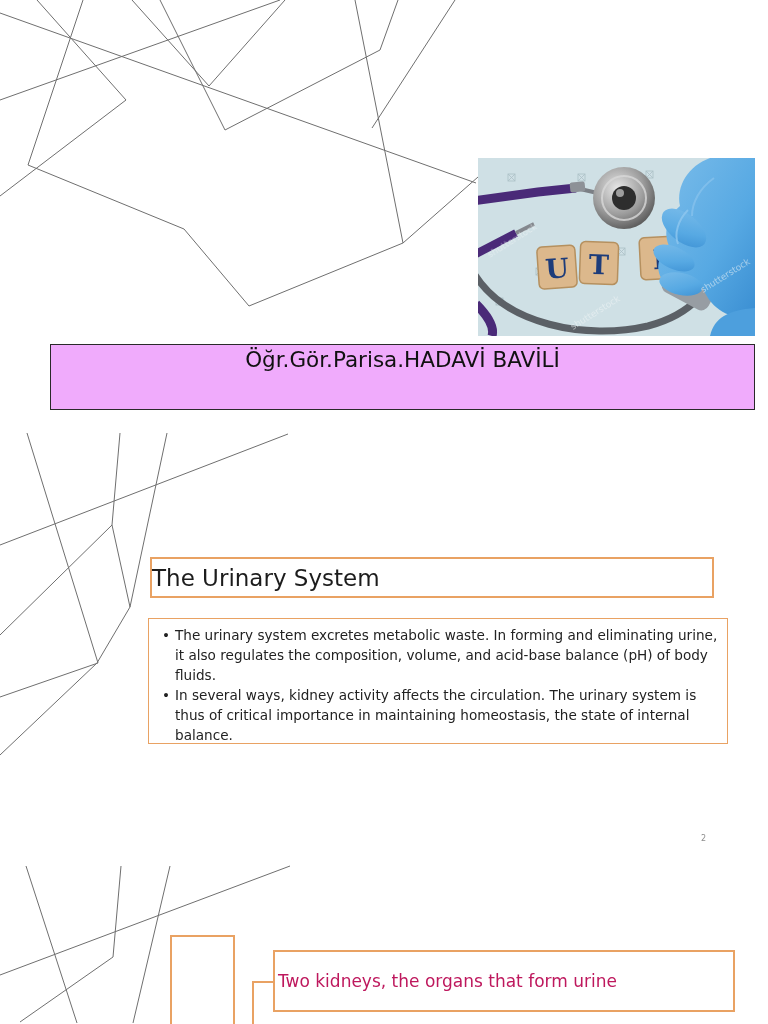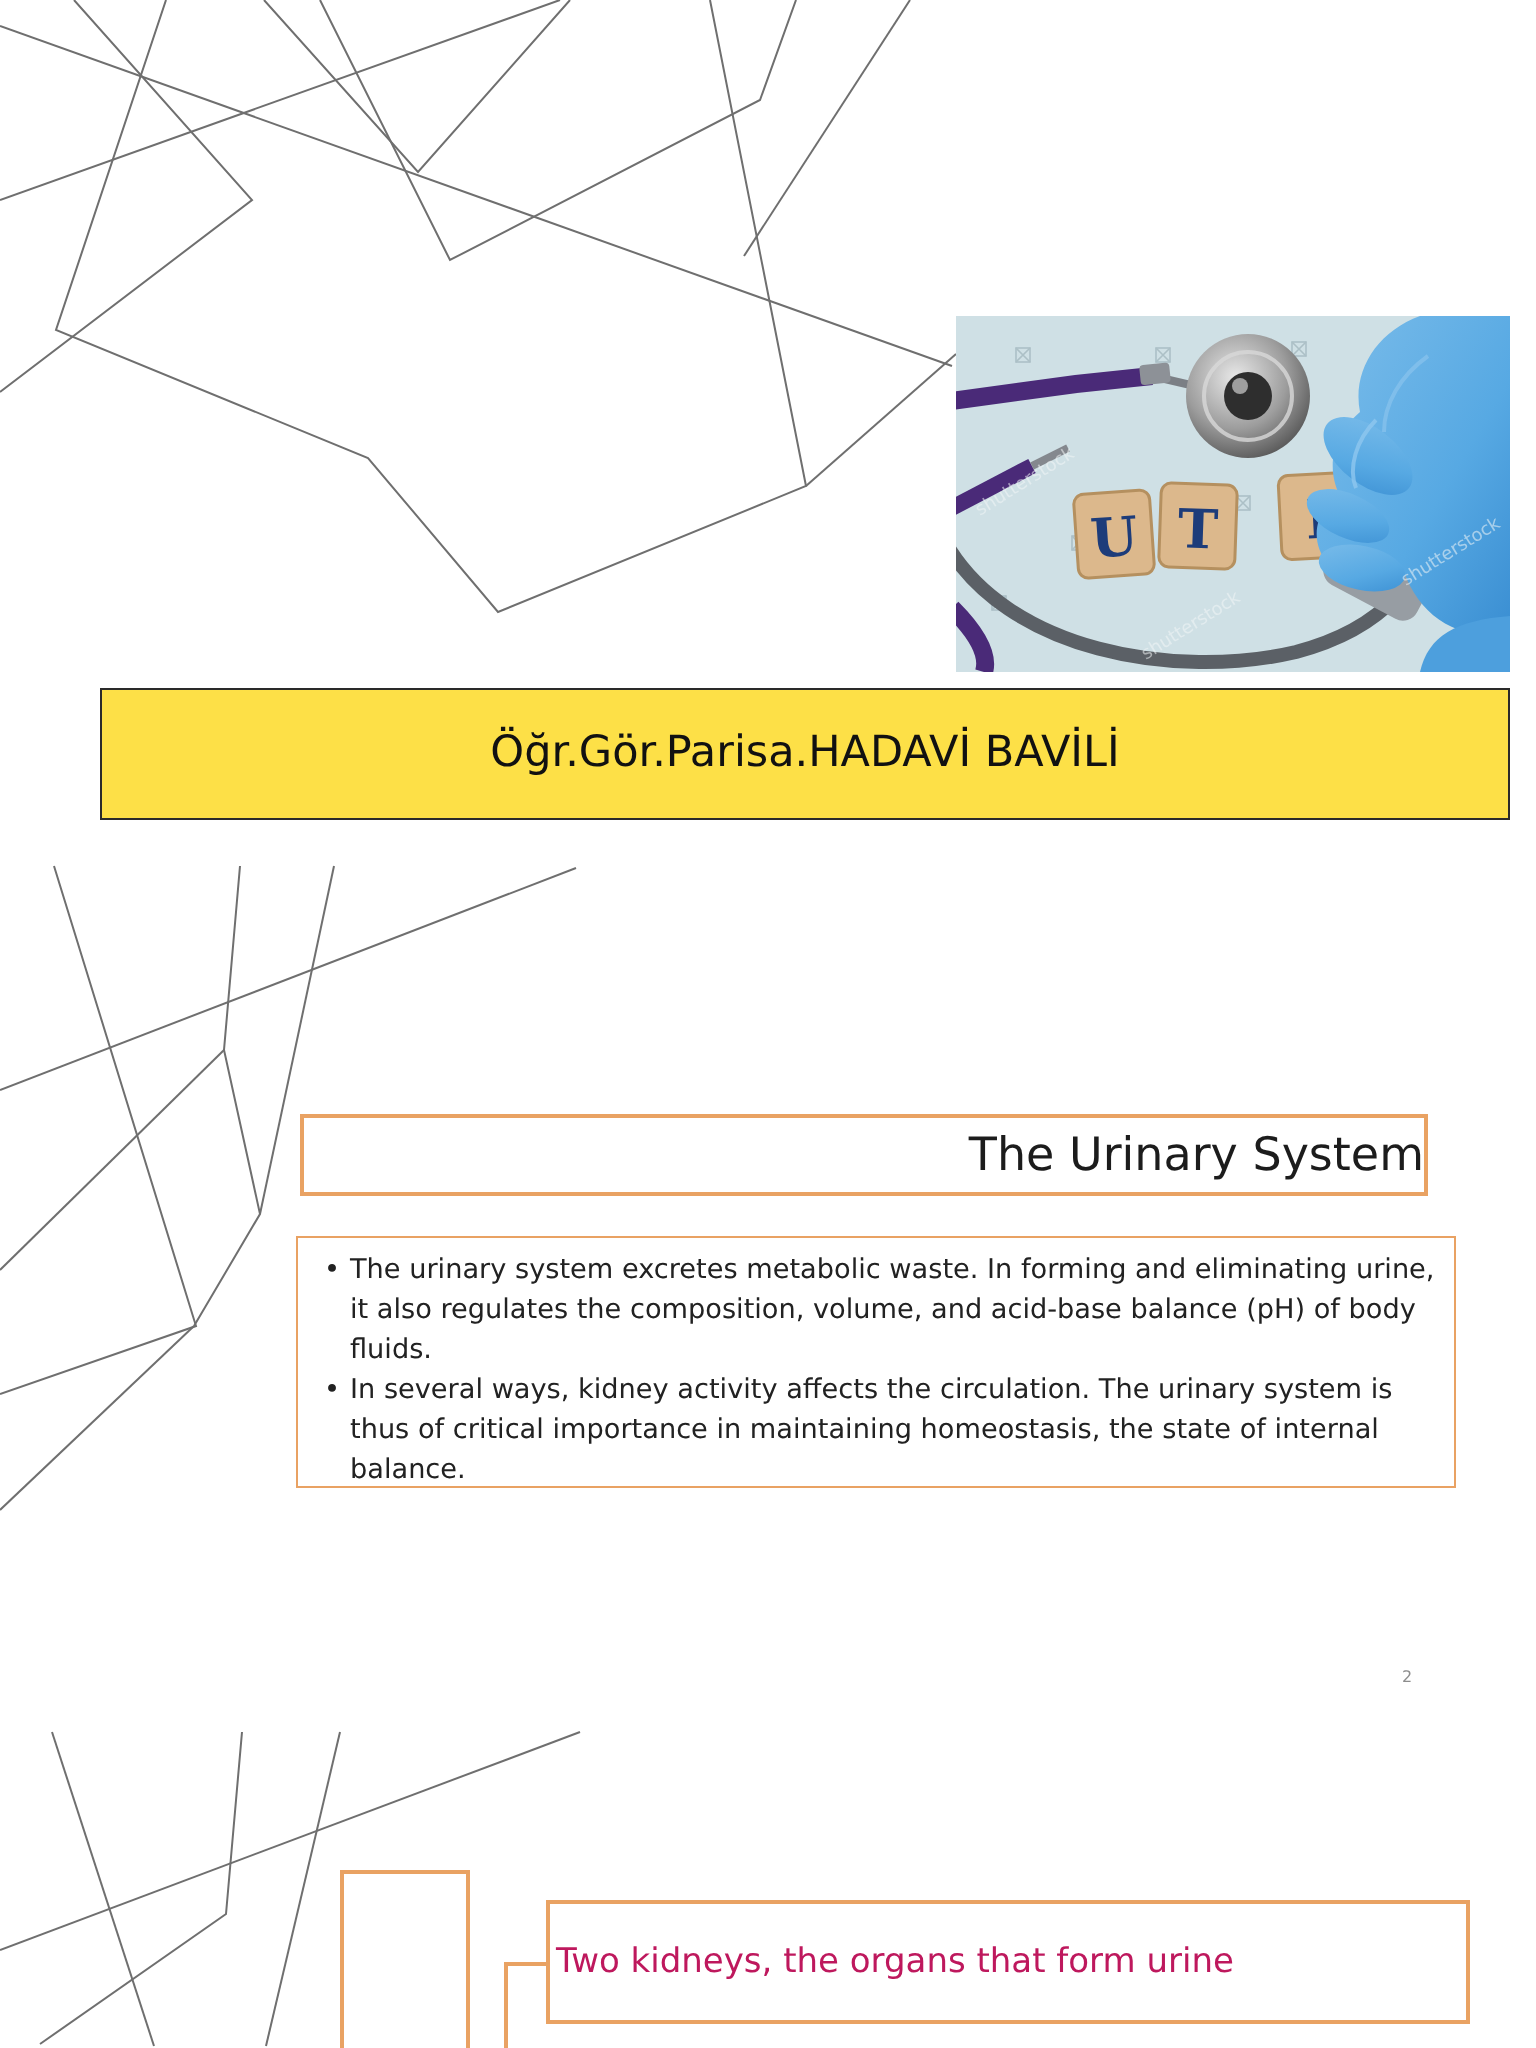--- a/index.html
+++ b/index.html
@@ -3,24 +3,24 @@
 <meta charset="utf-8">
 <style>
   html,body{margin:0;padding:0;background:#ffffff;}
   body{width:768px;height:1024px;overflow:hidden;font-family:"DejaVu Sans","Liberation Sans",sans-serif;}
   .canvas{position:relative;width:768px;height:1024px;background:#ffffff;overflow:hidden;}
   .art{position:absolute;pointer-events:none;}
   .art polyline{fill:none;stroke:#6f6f6f;stroke-width:1;}
   .photo{position:absolute;left:478px;top:158px;width:277px;height:178px;}
   .photo svg{display:block;}
   .title-box{position:absolute;left:50px;top:344px;width:703px;height:64px;border:1.5px solid #2a2a2a;
-    display:flex;flex-direction:column;justify-content:center;text-align:center;
-    font-size:21.5px;line-height:30px;color:#111;background:#fde047;}
+    display:flex;flex-direction:row;justify-content:center;text-align:center;
+    font-size:21.5px;line-height:30px;color:#111;background:#f0abfc;}
   .heading-box{position:absolute;left:150px;top:557px;width:560px;height:37px;border:2px solid #e9a263;
-    display:flex;align-items:center;justify-content:flex-end;background:#fff;}
+    display:flex;align-items:center;justify-content:flex-start;background:#fff;}
   .heading-box span{font-size:23px;color:#1c1c1c;}
   .bullet-box{position:absolute;left:148px;top:618px;width:562px;height:118px;border:1.5px solid #e9a263;
     background:#fff;padding:6px 8px 0 8px;box-sizing:content-box;}
   .bullet-box ul{margin:0;padding:0;list-style:none;}
   .bullet-box li{display:flex;font-size:13.6px;line-height:20px;color:#222;}
   .bullet-box .marker{width:18px;flex:0 0 18px;text-align:center;}
   .bullet-box .btext{flex:1;}
   .pagenum{position:absolute;left:701px;top:834px;font-size:8px;color:#8d8d8d;}
   .small-rect{position:absolute;left:170px;top:935px;width:61px;height:120px;border:2px solid #e9a263;background:#fff;}
   .connector{position:absolute;left:240px;top:975px;}

